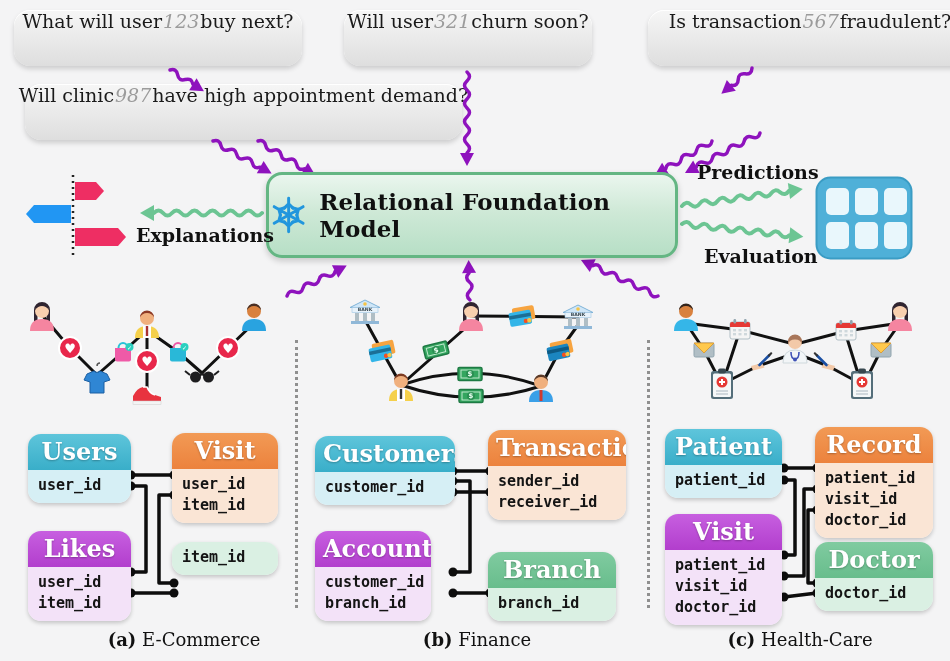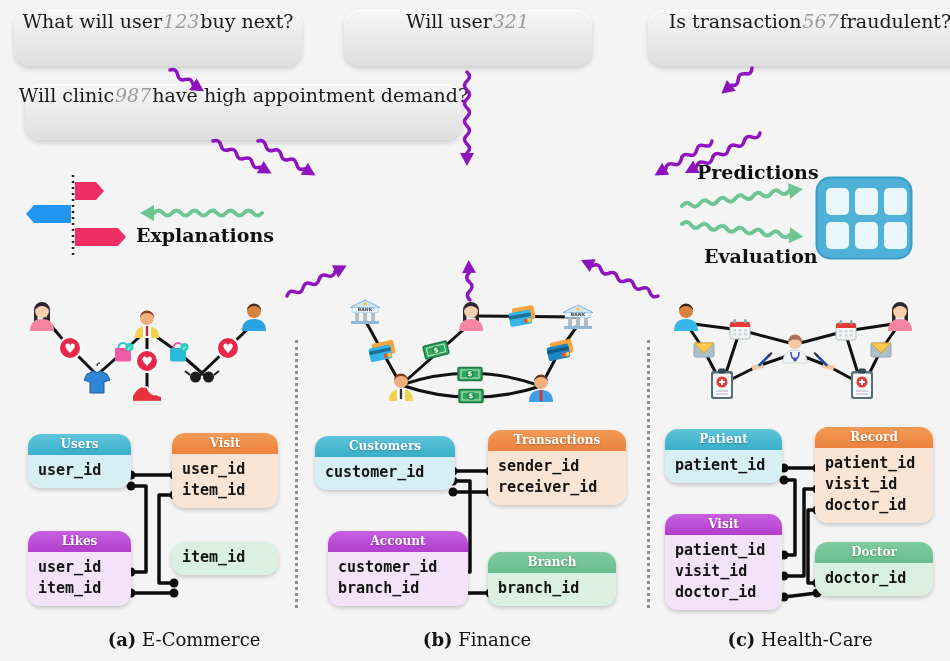--- a/index.html
+++ b/index.html
@@ -15,21 +15,21 @@
   .model{position:absolute;left:266px;top:172px;width:412px;height:86px;box-sizing:border-box;
          border:3px solid #64b683;border-radius:16px;
          background:linear-gradient(180deg,#eaf6ee 0%,#cfe9d7 45%,#b7dfc6 100%);
          box-shadow:0 3px 6px rgba(0,0,0,.18);
          display:flex;align-items:center;justify-content:center;gap:11px;}
   .model .label{font-weight:bold;font-size:23px;color:#101010;letter-spacing:.2px;}
   
   .sidelabel{position:absolute;font-weight:bold;font-size:19px;color:#101010;white-space:nowrap;}
   
   .tbl{position:absolute;border-radius:13px;overflow:hidden;box-shadow:0 2px 4px rgba(0,0,0,.20);}
-  .tbl .hd{padding:3px 8px 4px;text-align:center;font-weight:bold;font-size:12px;color:#fff;
+  .tbl .hd{padding:3px 8px 4px;text-align:center;font-weight:bold;font-size:24px;color:#fff;
            text-shadow:0 1px 2px rgba(0,0,0,.28);}
   .tbl .bd{padding:5px 10px 7px;font-family:"DejaVu Sans Mono",monospace;font-weight:bold;
            font-size:15px;color:#141414;line-height:21px;}
   .c-cyan  .hd{background:linear-gradient(180deg,#5ec5db,#39aec9);} .c-cyan  .bd{background:#d6eff5;}
   .c-orange .hd{background:linear-gradient(180deg,#f29a55,#ec823d);} .c-orange .bd{background:#fae5d5;}
   .c-purple .hd{background:linear-gradient(180deg,#c75fe0,#b23ecd);} .c-purple .bd{background:#f3e2f8;}
   .c-green .hd{background:linear-gradient(180deg,#80cba0,#68bd8c);} .c-green .bd{background:#daf0e3;}
   
   .divider{position:absolute;width:0;border-left:3px dotted #8f8f8f;}
   .caption{position:absolute;font-size:18px;color:#111;transform:translateX(-50%);white-space:nowrap;}
@@ -42,20 +42,21 @@
 <div class="canvas">
 
   <div class="bubble" style="left:14px;top:10px;width:288px;height:56px;">
     <span>What will user </span>
       <span class="num">123</span>
       <span> buy next?</span>
   </div>
   <div class="bubble" style="left:344px;top:10px;width:248px;height:56px;">
     <span>Will user </span>
       <span class="num">321</span>
+      <span> churn soon?</span>
   </div>
   <div class="bubble" style="left:648px;top:10px;width:324px;height:56px;">
     <span>Is transaction </span>
       <span class="num">567</span>
       <span> fraudulent?</span>
   </div>
   <div class="bubble" style="left:25px;top:84px;width:437px;height:56px;">
     <span>Will clinic </span>
       <span class="num">987</span>
       <span> have high appointment demand?</span>
@@ -113,20 +114,33 @@
           <path fill="none" d="M0,0 q4.5,-5 9,0 t9,0 t9,0 t9,0 t9,0 t9,0 t9,0 t9,0 t9,0 t9,0 t9,0 t9,0"></path>
           <polygon points="108,-8 122,0 108,8" stroke="none"></polygon>
         </g>
       <g transform="translate(682,224) rotate(6)">
           <path fill="none" d="M0,0 q4.5,-5 9,0 t9,0 t9,0 t9,0 t9,0 t9,0 t9,0 t9,0 t9,0 t9,0 t9,0 t9,0"></path>
           <polygon points="108,-8 122,0 108,8" stroke="none"></polygon>
         </g>
     </g>
   </svg>
 
+  <div class="model">
+    <svg width="42" height="42" viewBox="0 0 40 40">
+      <g stroke="#2196dd" stroke-width="3" stroke-linecap="round" fill="none">
+        <path d="M20,20 L20,3 M20,8.5 L15.5,13 M20,8.5 L24.5,13"></path>
+        <path transform="rotate(60 20 20)" d="M20,20 L20,3 M20,8.5 L15.5,13 M20,8.5 L24.5,13"></path>
+        <path transform="rotate(120 20 20)" d="M20,20 L20,3 M20,8.5 L15.5,13 M20,8.5 L24.5,13"></path>
+        <path transform="rotate(180 20 20)" d="M20,20 L20,3 M20,8.5 L15.5,13 M20,8.5 L24.5,13"></path>
+        <path transform="rotate(240 20 20)" d="M20,20 L20,3 M20,8.5 L15.5,13 M20,8.5 L24.5,13"></path>
+        <path transform="rotate(300 20 20)" d="M20,20 L20,3 M20,8.5 L15.5,13 M20,8.5 L24.5,13"></path>
+      </g>
+    </svg>
+    <span class="label">Relational Foundation Model</span>
+  </div>
 
   <svg class="lay" style="left:20px;top:172px;width:120px;height:90px;" viewBox="0 0 120 90">
     <line x1="53" y1="3" x2="53" y2="87" stroke="#222" stroke-width="2.5" stroke-dasharray="2 4"></line>
     <polygon points="55,10 76,10 84,19 76,28 55,28" fill="#ee2e63"></polygon>
     <polygon points="51,33 14,33 6,42 14,51 51,51" fill="#2196f3"></polygon>
     <polygon points="55,56 98,56 106,65 98,74 55,74" fill="#ee2e63"></polygon>
   </svg>
   <div class="sidelabel" style="left:136px;top:224px;">Explanations</div>
 
   <div class="sidelabel" style="left:697px;top:161px;">Predictions</div>
@@ -485,21 +499,21 @@
         <div>customer_id</div>
       </div>
   </div>
   <div class="tbl c-orange" style="left:488px;top:430px;width:138px;">
     <div class="hd">Transactions</div>
     <div class="bd">
         <div>sender_id</div>
         <div>receiver_id</div>
       </div>
   </div>
-  <div class="tbl c-purple" style="left:315px;top:531px;width:140px;margin-left:13px;">
+  <div class="tbl c-purple" style="left:315px;top:531px;width:116px;">
     <div class="hd">Account</div>
     <div class="bd">
         <div>customer_id</div>
         <div>branch_id</div>
       </div>
   </div>
   <div class="tbl c-green" style="left:488px;top:552px;width:128px;">
     <div class="hd">Branch</div>
     <div class="bd">
         <div>branch_id</div>

